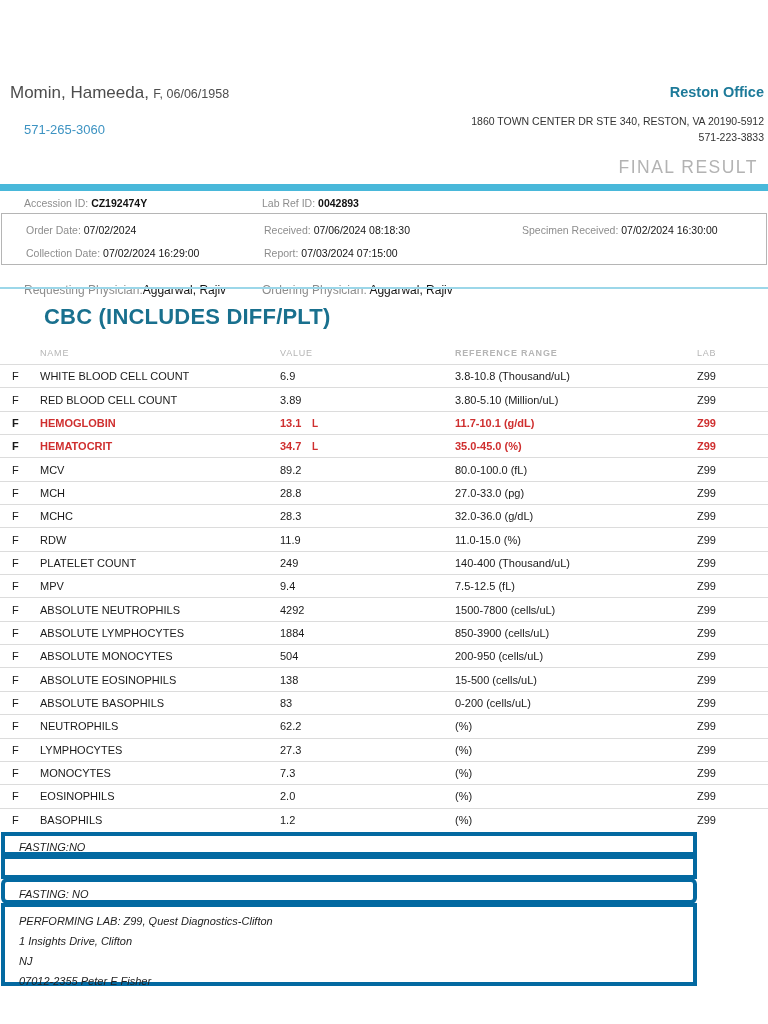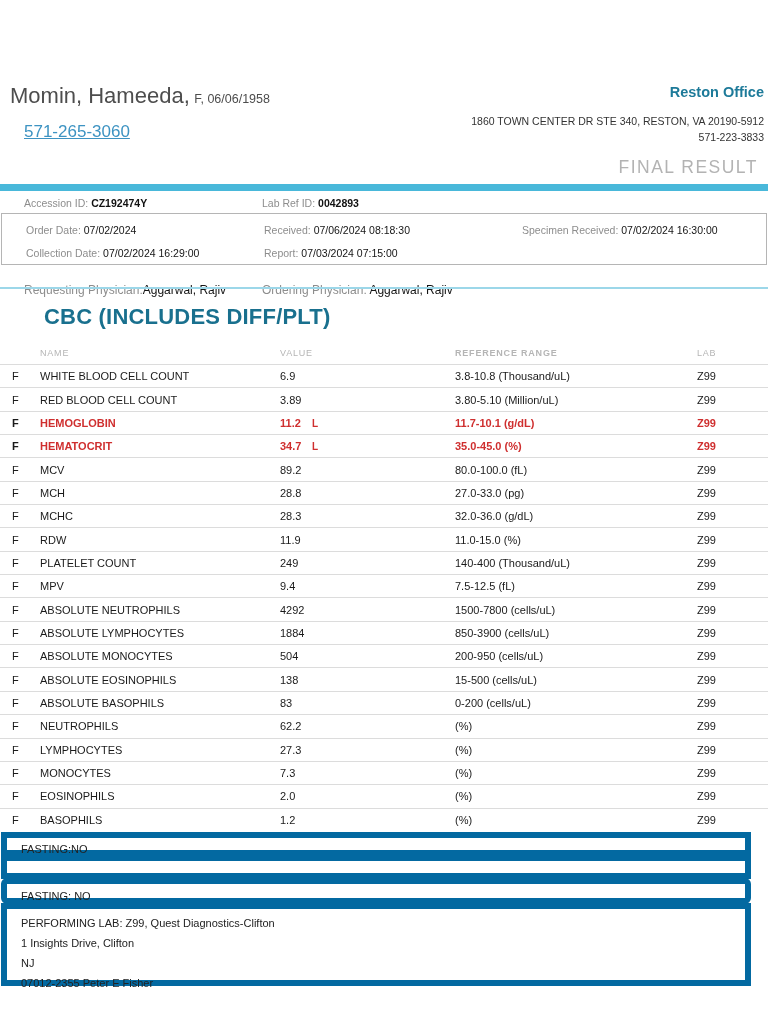--- a/index.html
+++ b/index.html
@@ -4,23 +4,23 @@
 <style>
   * { margin:0; padding:0; box-sizing:border-box; }
   html,body { background:#fff; }
   body { font-family:"Liberation Sans", sans-serif; color:#1a1a1a; }
   .page { position:relative; width:768px; height:1024px; background:#fff; overflow:hidden; }
 
   
   .logo { position:absolute; top:12px; left:10px; font-size:11px; font-weight:bold;
           color:#2b86c4; line-height:14px; letter-spacing:.2px; }
   .patient-line { position:absolute; top:83px; left:10px; color:#4d4d4d; }
-  .patient-name { font-size:22px; }
+  .patient-name { font-size:17px; }
   .patient-demo { font-size:12.5px; }
-  .patient-phone { position:absolute; top:122px; left:24px; font-size:17px; color:#3d93c2;text-decoration:underline; }
+  .patient-phone { position:absolute; top:122px; left:24px; font-size:13px; color:#3d93c2; }
 
   .office { position:absolute; top:84px; right:4px; text-align:right; }
   .office-name { font-size:14.5px; font-weight:bold; color:#1d7a99; }
   .office-address { margin-top:15px; font-size:10.5px; color:#333; }
   .office-phone { margin-top:4px; font-size:10.5px; color:#333; }
   .final-result { position:absolute; top:157px; right:10px; font-size:17.5px;
                   color:#b3b3b3; letter-spacing:1.5px; }
 
   
   .teal-bar { position:absolute; top:184px; left:0; width:768px; height:7px; background:#49b8da; }
@@ -57,22 +57,22 @@
   .c-name  { left:40px; }
   .c-value { left:280px; }
   .c-abn   { left:312px; font-size:10px; font-weight:bold; }
   .c-range { left:455px; }
   .c-lab   { left:697px; }
   .row.alert .c-name, .row.alert .c-value, .row.alert .c-abn,
   .row.alert .c-range, .row.alert .c-lab { color:#cf2f2f; font-weight:bold; }
   .row.alert .c-flag { font-weight:bold; }
 
   
-  .fbox { position:absolute; left:1px; width:750px; border:6px solid #0369a1;
-          font-size:11px; color:#222; }
+  .fbox { position:absolute; left:1px; width:696px; border:4px solid #0369a1;
+          font-size:11px; color:#222;font-style:italic; }
   .fbox-1 { top:832px; height:24px; line-height:23px; padding-left:14px; }
   .fbox-2 { top:855px; height:24px; }
   .fbox-3 { top:878px; height:26px; line-height:25px; padding-left:14px;border-radius:6px; }
   .fbox-4 { top:903px; height:83px; padding:9px 14px 0; }
   .fbox-4 p { margin:0 0 8.5px; font-size:11px; line-height:11.5px; }
 </style>
 </head>
 <body>
 
 <div class="page">
@@ -168,21 +168,21 @@
       <span class="c-name">RED BLOOD CELL COUNT</span>
       <span class="c-value">3.89</span>
       <span class="c-abn"></span>
       <span class="c-range">3.80-5.10 (Million/uL)</span>
       <span class="c-lab">Z99</span>
     </div>
 
     <div class="row alert">
       <span class="c-flag">F</span>
       <span class="c-name">HEMOGLOBIN</span>
-      <span class="c-value">11.2</span>
+      <span class="c-value">13.1</span>
       <span class="c-abn">L</span>
       <span class="c-range">11.7-10.1 (g/dL)</span>
       <span class="c-lab">Z99</span>
     </div>
 
     <div class="row alert">
       <span class="c-flag">F</span>
       <span class="c-name">HEMATOCRIT</span>
       <span class="c-value">34.7</span>
       <span class="c-abn">L</span>

